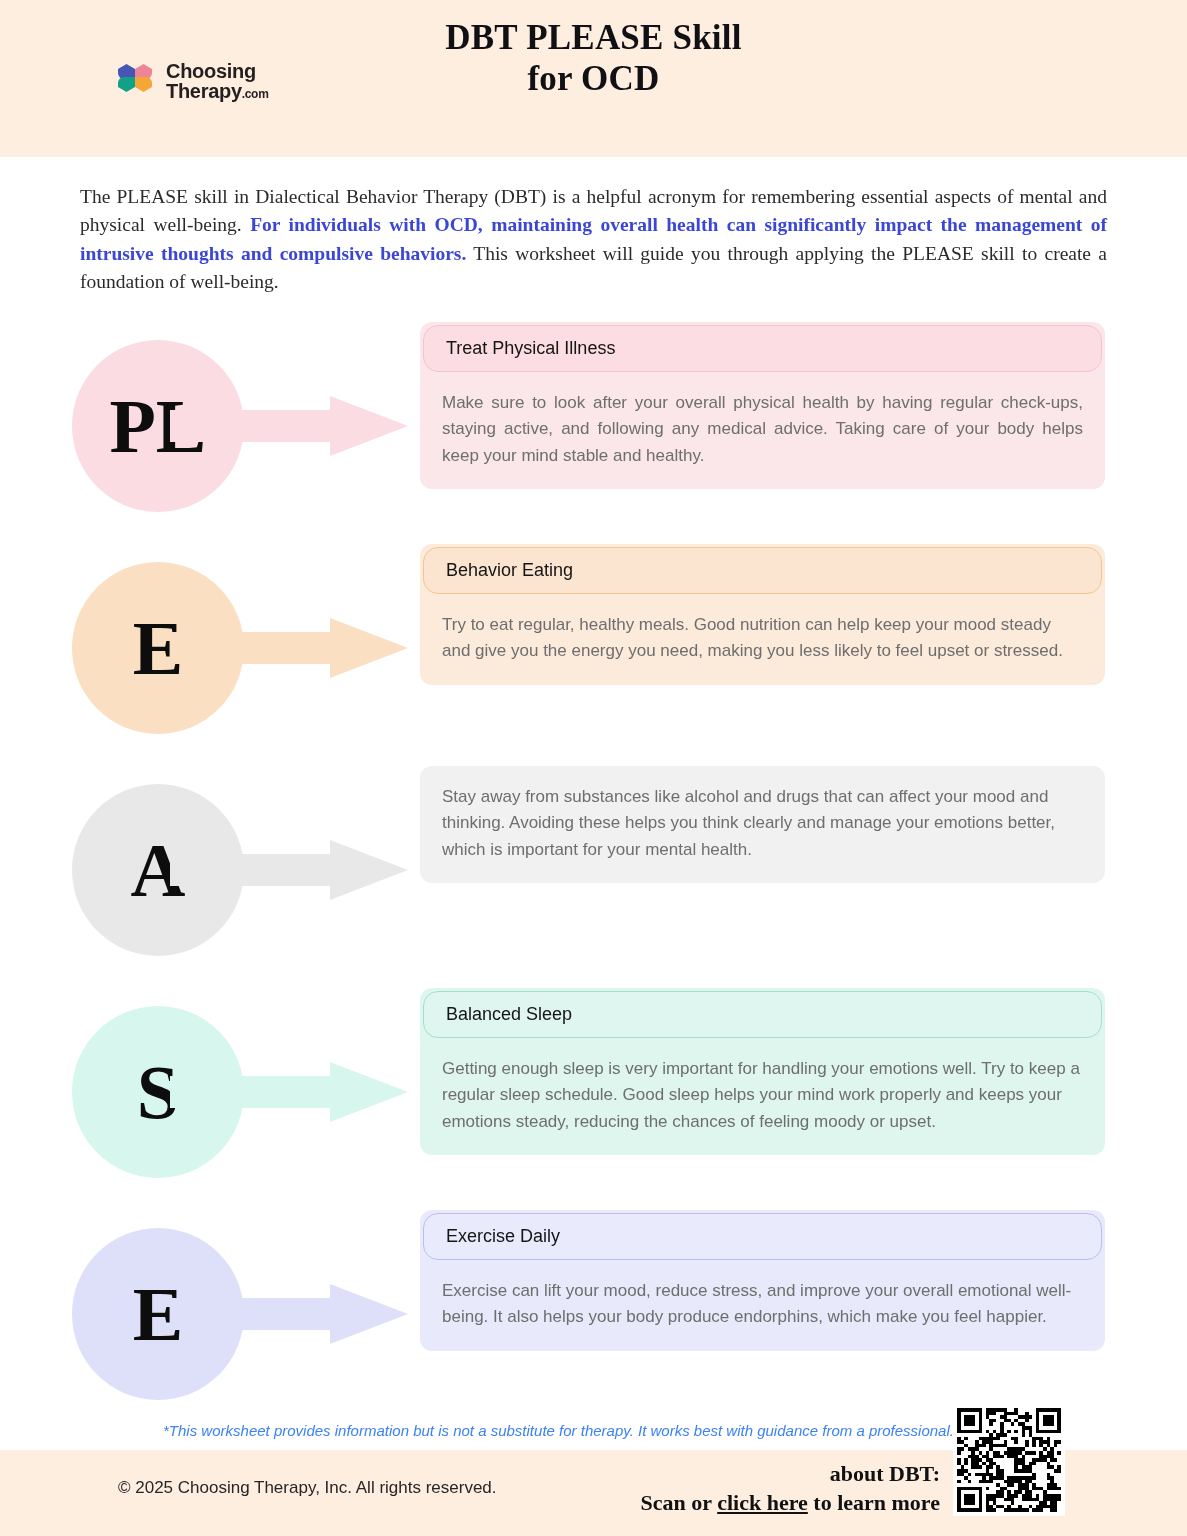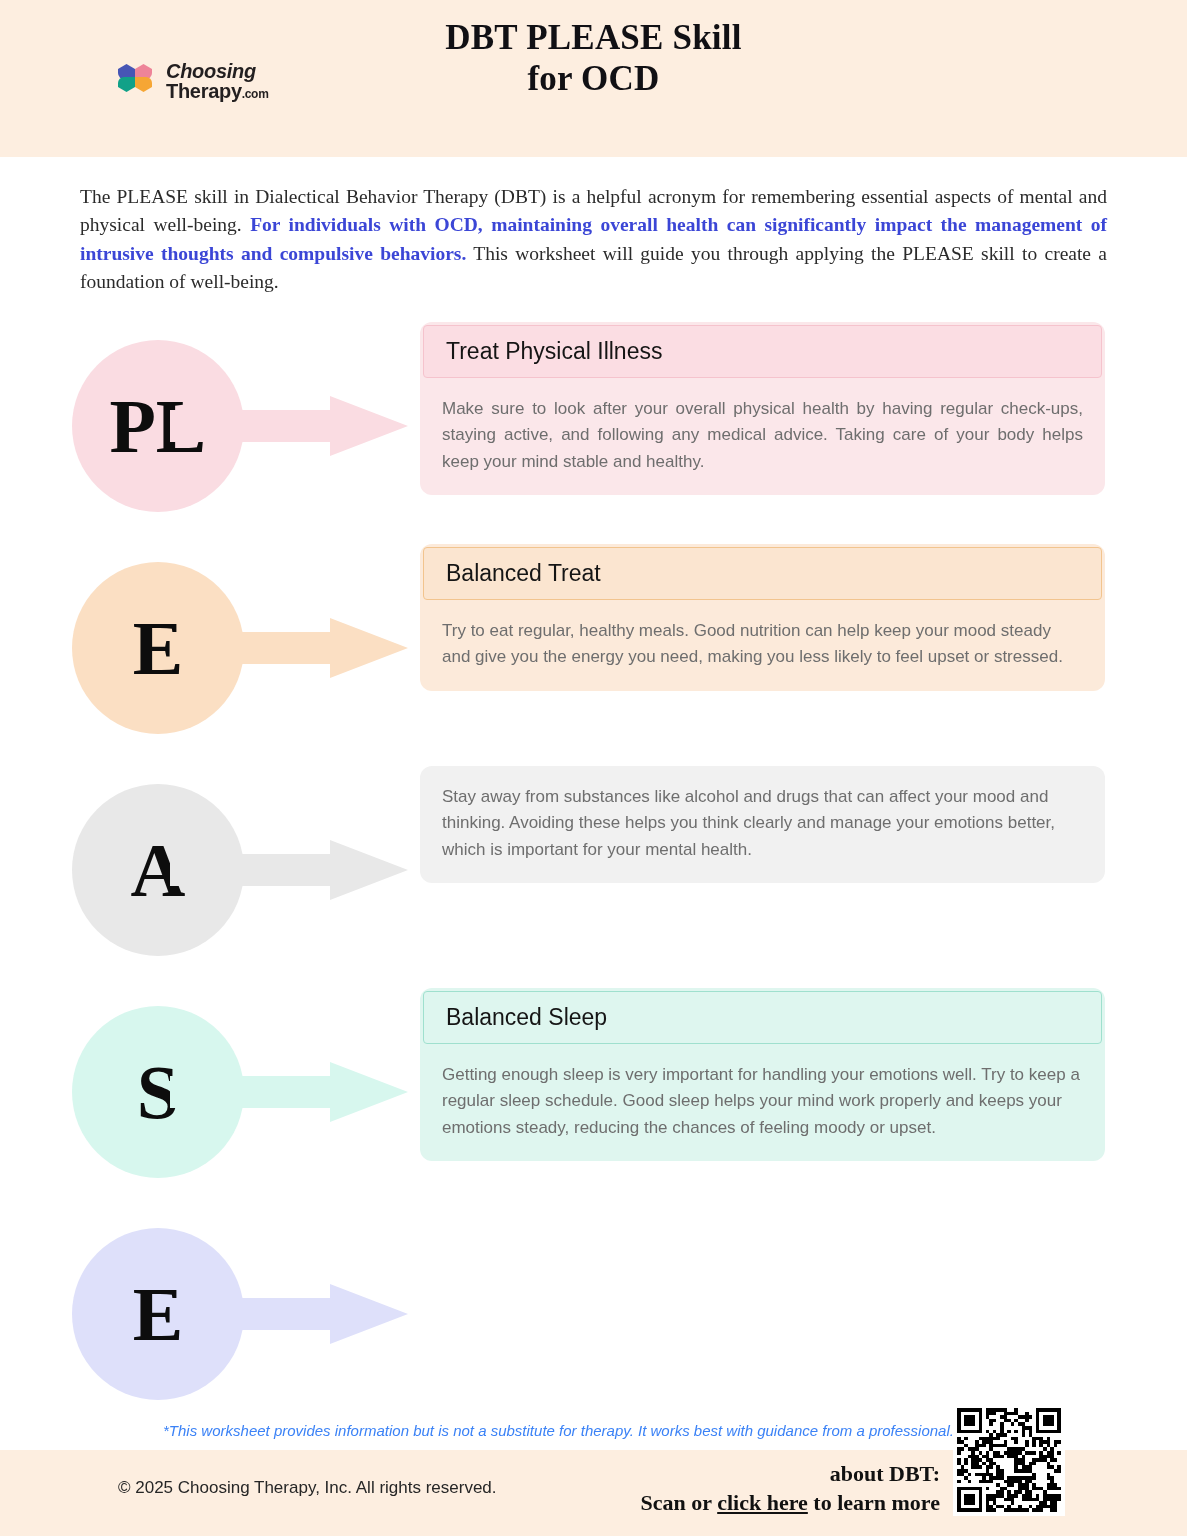--- a/index.html
+++ b/index.html
@@ -35,21 +35,21 @@
     position: relative;
     flex: 0 0 auto;
   }
   .logo-text {
     line-height: 1.02;
     color: #231f20;
     font-family: "Liberation Sans", sans-serif;
     font-weight: 600;
     letter-spacing: -0.3px;
   }
-  .logo-line1 { font-size: 20px; display: block; font-style: italic; }
+  .logo-line1 { font-size: 20px; display: block; }
   .logo-line2 { font-size: 20px; display: block; }
   .logo-dotcom { font-size: 12px; font-weight: 600; }
 
   .title {
     position: absolute;
     left: 0;
     right: 0;
     top: 18px;
     text-align: center;
     font-family: "Liberation Serif", serif;
@@ -120,24 +120,24 @@
   
   .card {
     flex: 1 1 auto;
     margin-right: 82px;
     border-radius: 12px;
     overflow: hidden;
     position: relative;
   }
   .card-head {
     margin: 3px 3px 0 3px;
-    border-radius: 4px;
+    border-radius: 15px;
     border: 1.5px solid rgba(0,0,0,0.08);
     padding: 12px 0 12px 22px;
-    font-size: 23px;
+    font-size: 18px;
     color: #151515;
     font-family: "Liberation Sans", sans-serif;
     box-sizing: border-box;
   }
   .card-body {
     padding: 18px 22px 20px 22px;
     font-size: 17px;
     line-height: 1.55;
     color: #6e6e6e;
     font-family: "Liberation Sans", sans-serif;
@@ -246,21 +246,21 @@
   <div class="row">
     <div class="badge-wrap">
       <div class="circle" id="circle-1" style="background: rgb(251, 223, 195);">E</div>
       <div class="arrow">
         <svg viewBox="0 0 240 64" preserveAspectRatio="none" xmlns="http://www.w3.org/2000/svg">
           <path id="arrow-1" d="M0 16 L160 16 L160 2 L238 32 L160 62 L160 48 L0 48 Z" fill="#FBDFC3"></path>
         </svg>
       </div>
     </div>
     <div class="card" id="card-1" style="background: rgb(252, 234, 218);">
-      <div class="card-head" id="head-1" style="background: rgb(251, 229, 208); border-color: rgb(242, 196, 142);">Balanced Treat</div>
+      <div class="card-head" id="head-1" style="background: rgb(251, 229, 208); border-color: rgb(242, 196, 142);">Behavior Eating</div>
       <div class="card-body">Try to eat regular, healthy meals. Good nutrition can help keep your mood steady and give you the energy you need, making you less likely to feel upset or stressed.</div>
     </div>
   </div>
 
   <div class="row">
     <div class="badge-wrap">
       <div class="circle" id="circle-2" style="background: rgb(232, 232, 232);">A</div>
       <div class="arrow">
         <svg viewBox="0 0 240 64" preserveAspectRatio="none" xmlns="http://www.w3.org/2000/svg">
           <path id="arrow-2" d="M0 16 L160 16 L160 2 L238 32 L160 62 L160 48 L0 48 Z" fill="#E8E8E8"></path>
@@ -288,20 +288,24 @@
   </div>
 
   <div class="row">
     <div class="badge-wrap">
       <div class="circle" id="circle-4" style="background: rgb(222, 224, 250);">E</div>
       <div class="arrow">
         <svg viewBox="0 0 240 64" preserveAspectRatio="none" xmlns="http://www.w3.org/2000/svg">
           <path id="arrow-4" d="M0 16 L160 16 L160 2 L238 32 L160 62 L160 48 L0 48 Z" fill="#DEE0FA"></path>
         </svg>
       </div>
+    </div>
+    <div class="card" id="card-4" style="background: rgb(232, 233, 251);">
+      <div class="card-head" id="head-4" style="background: rgb(233, 234, 252); border-color: rgb(185, 189, 242);">Exercise Daily</div>
+      <div class="card-body">Exercise can lift your mood, reduce stress, and improve your overall emotional well-being. It also helps your body produce endorphins, which make you feel happier.</div>
     </div>
   </div>
 
 </div>
 
 <div class="disclaimer">*This worksheet provides information but is not a substitute for therapy. It works best with guidance from a professional.</div>
 <div class="footer-band" style="background: rgb(253, 238, 224);"></div>
 <div class="copyright">© 2025 Choosing Therapy, Inc. All rights reserved.</div>
 <div class="scan">
   <div>about DBT:</div>

